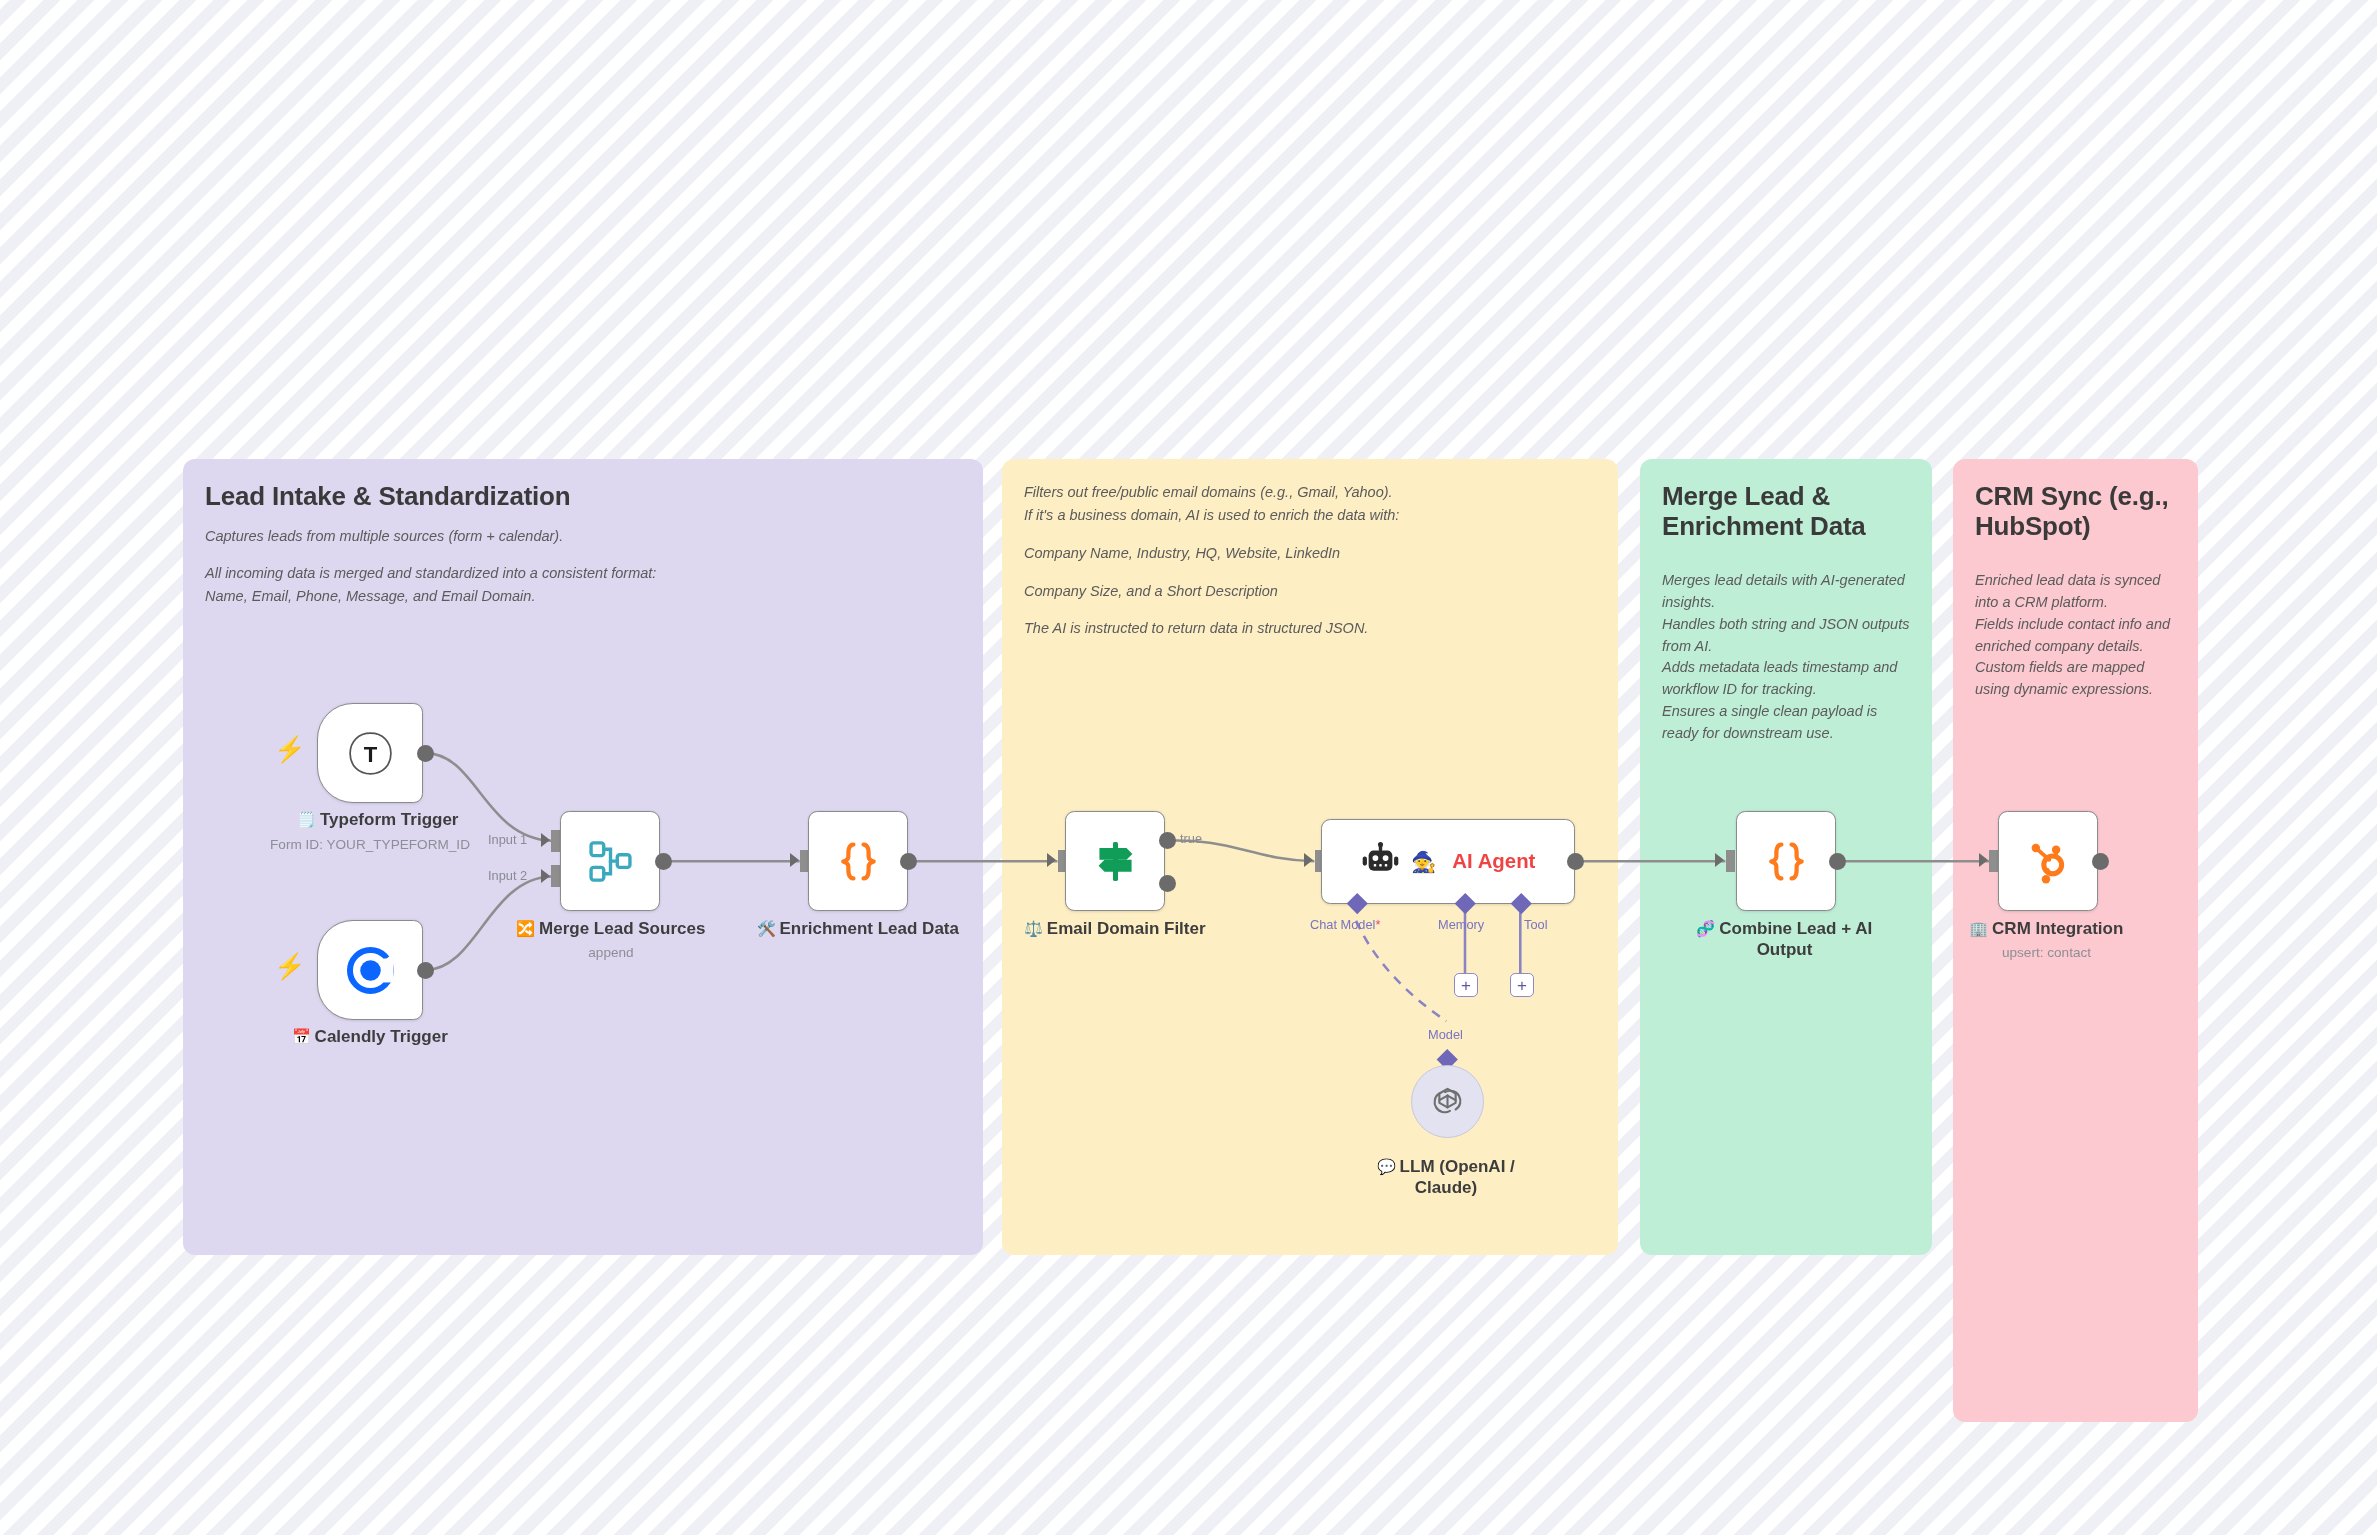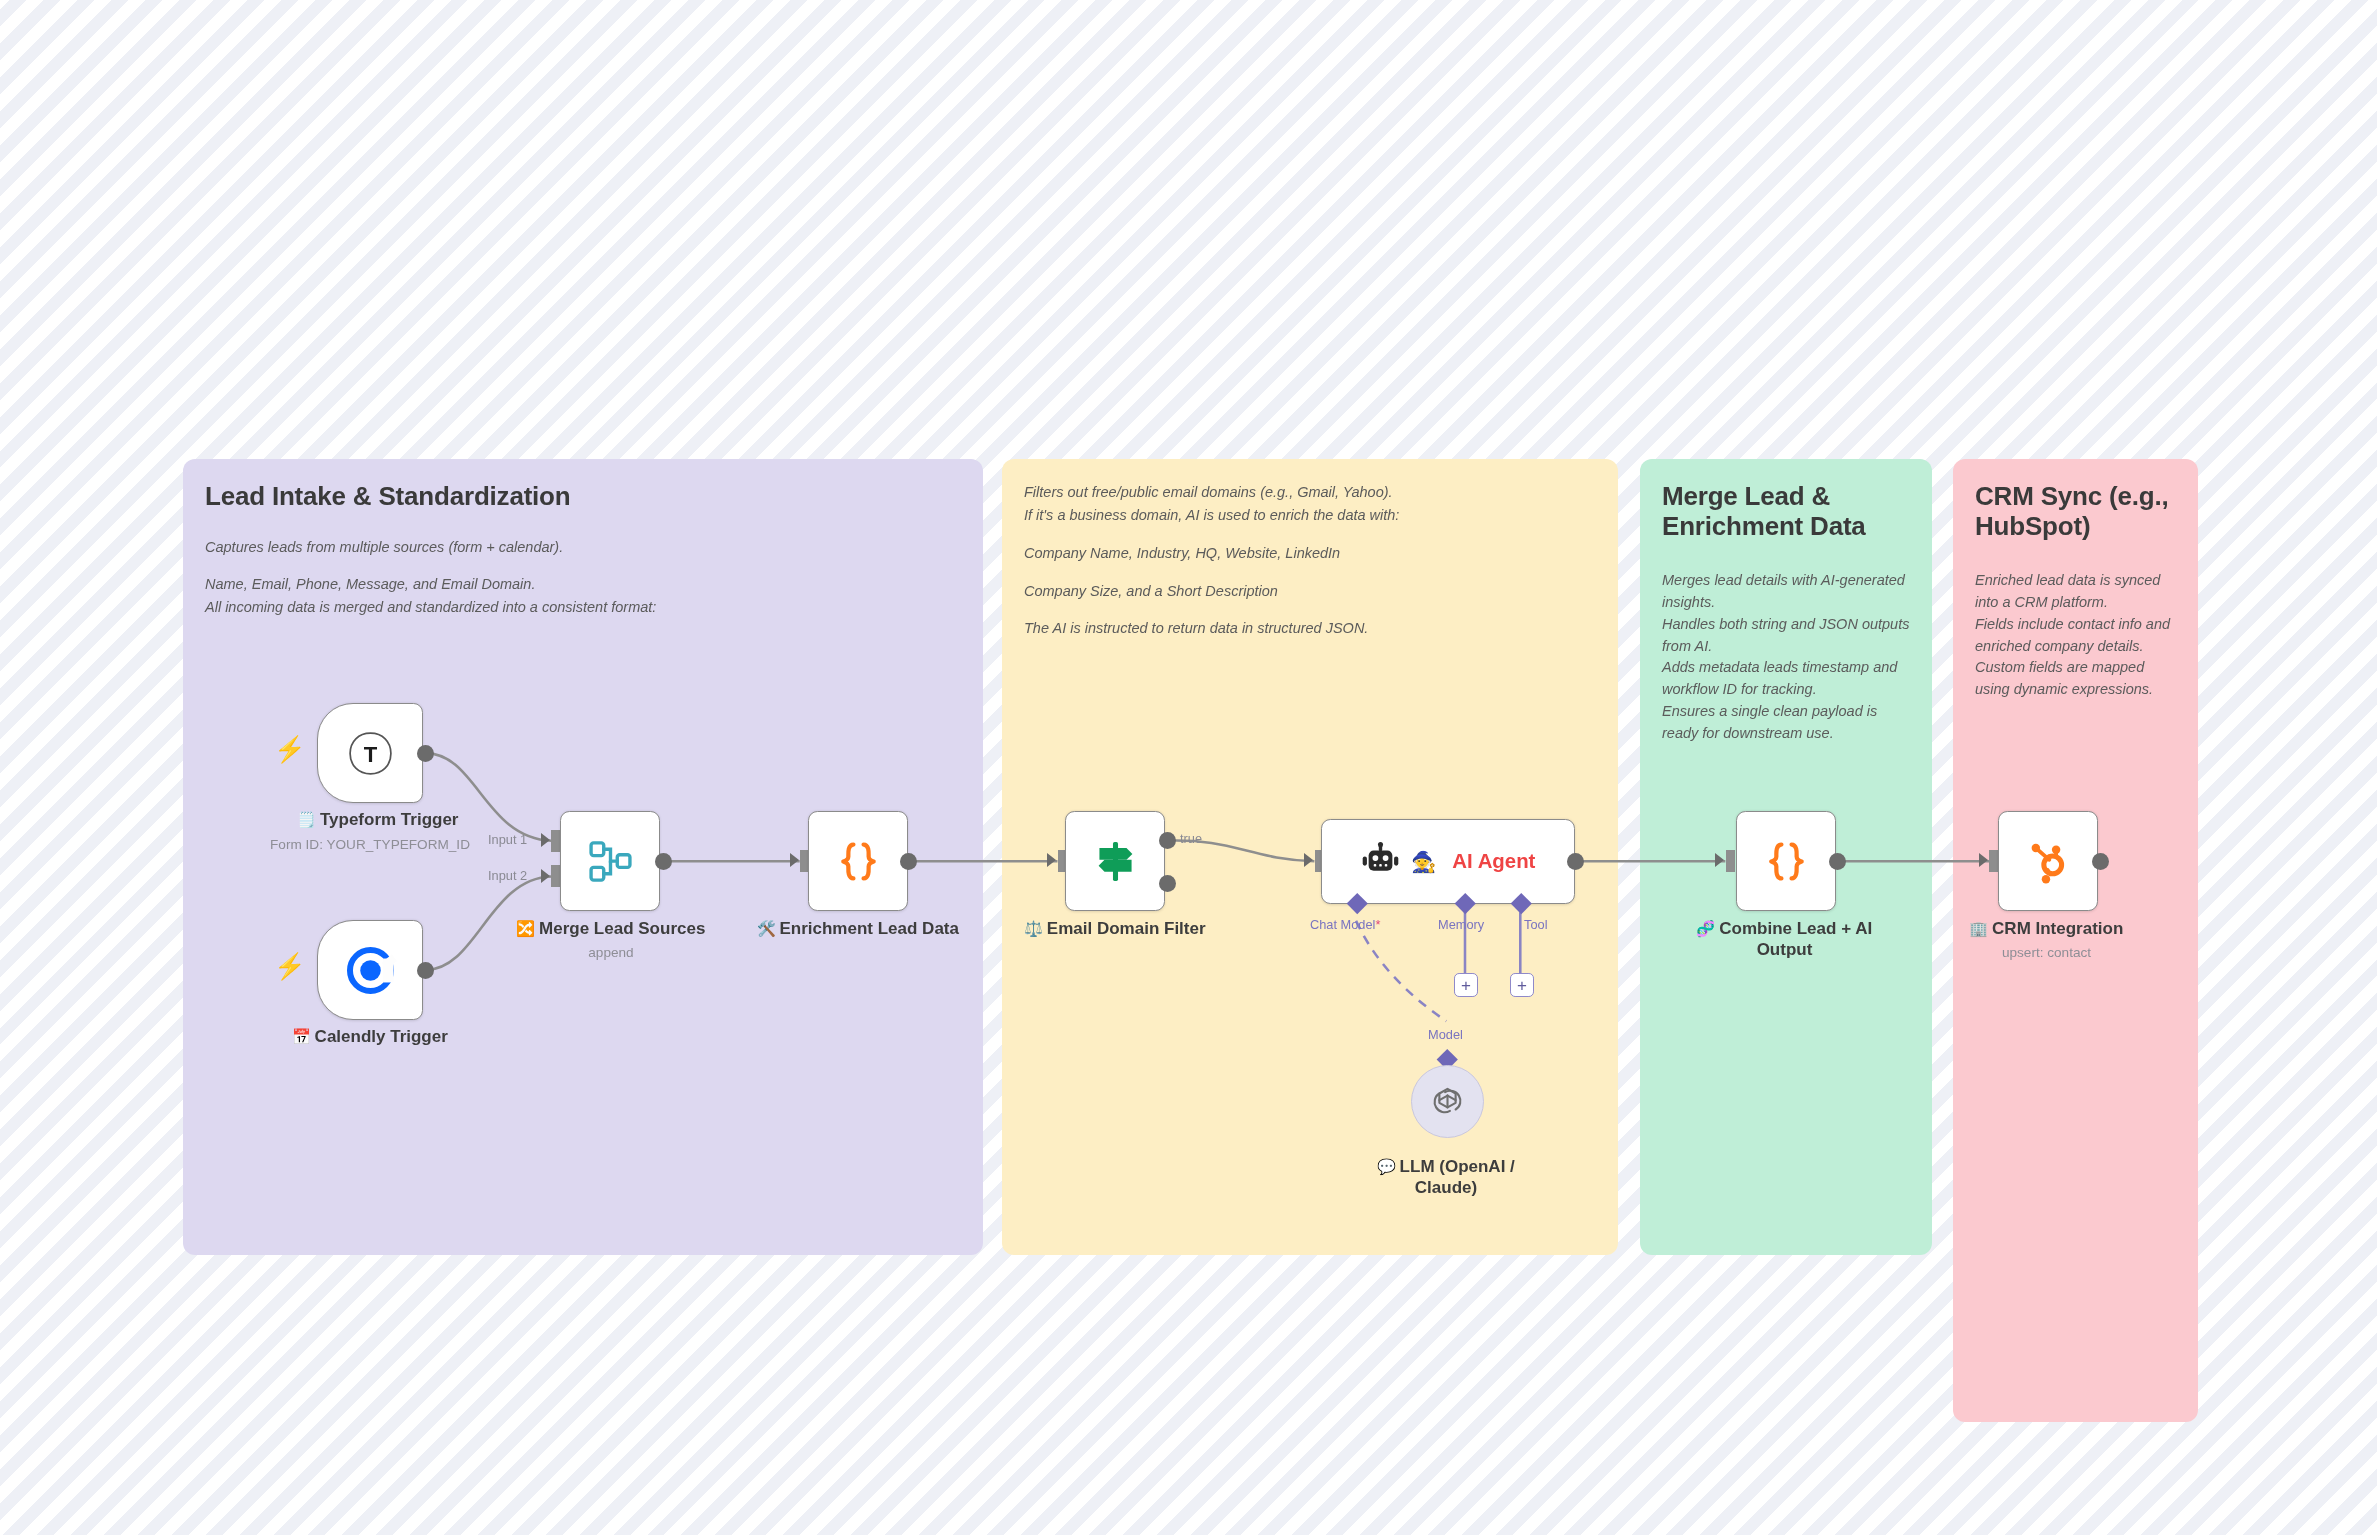--- a/index.html
+++ b/index.html
@@ -23,21 +23,21 @@
     position: absolute;
     border-radius: 12px;
     padding: 22px 22px 0 22px;
   }
   .panel-title {
     font-size: 26px;
     font-weight: bold;
     color: #3a3a3a;
     line-height: 1.16;
     letter-spacing: -0.2px;
-    margin-bottom: 25px;
+    margin-bottom: 14px;
   }
   .panel-desc {
     font-style: italic;
     color: #5b5b5b;
   }
   .panel-desc p { margin-bottom: 0; }
   .panel-desc .gap { height: 1em; }
 
   #panel-intake  { left:183px; top:459px; width:800px; height:796px; background:#ddd8f0; }
   #panel-domain  { left:1002px; top:459px; width:616px; height:796px; background:#fdeec4; }
@@ -161,22 +161,22 @@
   }
 </style>
 </head>
 <body>
 
 <div class="panel" id="panel-intake">
   <div class="panel-title">Lead Intake &amp; Standardization</div>
   <div class="panel-desc">
     <p>Captures leads from multiple sources (form + calendar).</p>
     <div class="gap"></div>
+    <p>All incoming data is merged and standardized into a consistent format:</p>
     <p>Name, Email, Phone, Message, and Email Domain.</p>
-    <p>All incoming data is merged and standardized into a consistent format:</p>
   </div>
 </div>
 
 <div class="panel" id="panel-domain">
   <div class="panel-desc">
     <p>Filters out free/public email domains (e.g., Gmail, Yahoo).</p>
     <p>If it's a business domain, AI is used to enrich the data with:</p>
     <div class="gap"></div>
     <p>Company Name, Industry, HQ, Website, LinkedIn</p>
     <div class="gap"></div>

